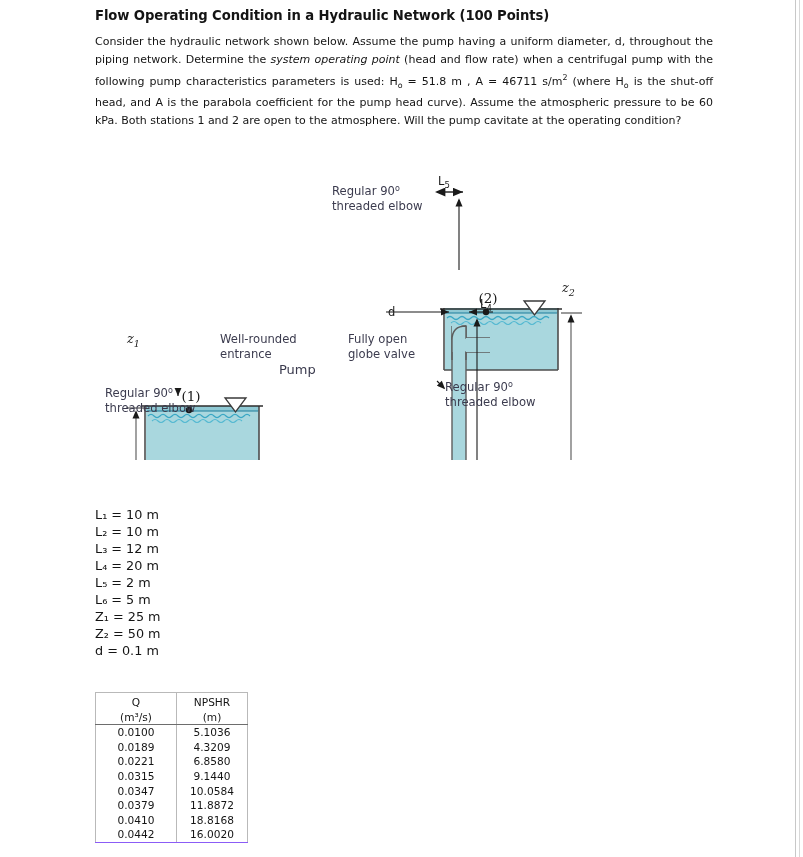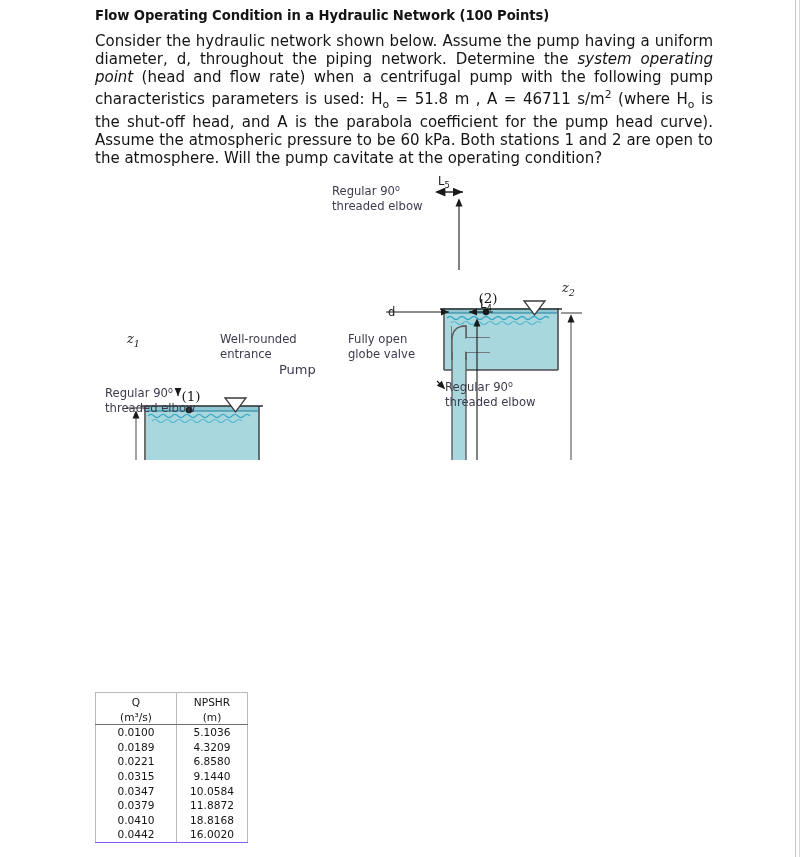--- a/index.html
+++ b/index.html
@@ -43,21 +43,21 @@
     width: 640px;
     font-size: 13.2px;
     font-weight: bold;
     letter-spacing: -0.1px;
   }
   #intro {
     position: absolute;
     left: 95px;
     top: 33px;
     width: 618px;
-    font-size: 15px;
+    font-size: 11px;
     line-height: 17.8px;
     text-align: justify;
   }
   #intro .it { font-style: italic; }
   sub { font-size: 0.72em; }
   sup { font-size: 0.72em; }
 
   #dims-intro {
     position: absolute;
     left: 95px;
@@ -318,20 +318,29 @@
           <text x="445" y="251"><tspan>Regular 90</tspan><tspan dy="-4" font-size="8">o</tspan></text>
           <text x="445" y="266">threaded elbow</text>
 
           <path d="M444,248 L437,241" stroke="#1a1a1a" stroke-width="1.1" fill="none" marker-start="url(#ahr)"></path>
           <path d="M178,248 L178,256" stroke="#1a1a1a" stroke-width="1.1" fill="none" marker-end="url(#ah)"></path>
         </g>
       </g>
     </svg>
   </div>
 
+  <div id="dims-list">L₁ = 10 m
+L₂ = 10 m
+L₃ = 12 m
+L₄ = 20 m
+L₅ = 2 m
+L₆ = 5 m
+Z₁ = 25 m
+Z₂ = 50 m
+d = 0.1 m</div>
 
 
   <table id="npshr-table">
     <tbody>
         <tr class="hdr-top">
           <td class="colq">Q</td>
           <td class="coln">NPSHR</td>
         </tr>
         <tr class="hdr-bot">
           <td class="colq">(m³/s)</td>

